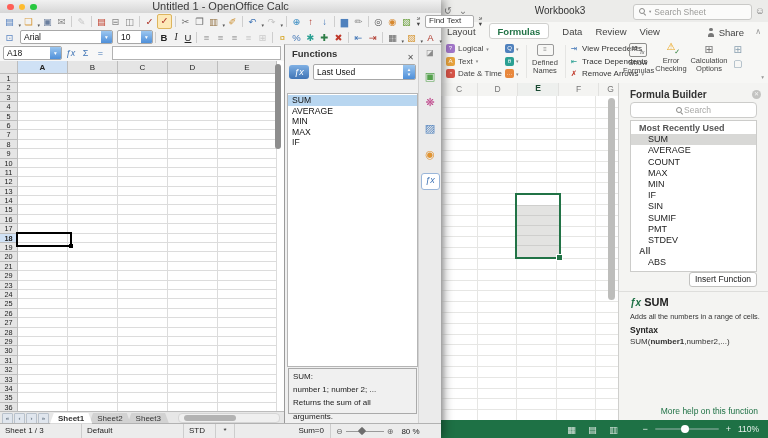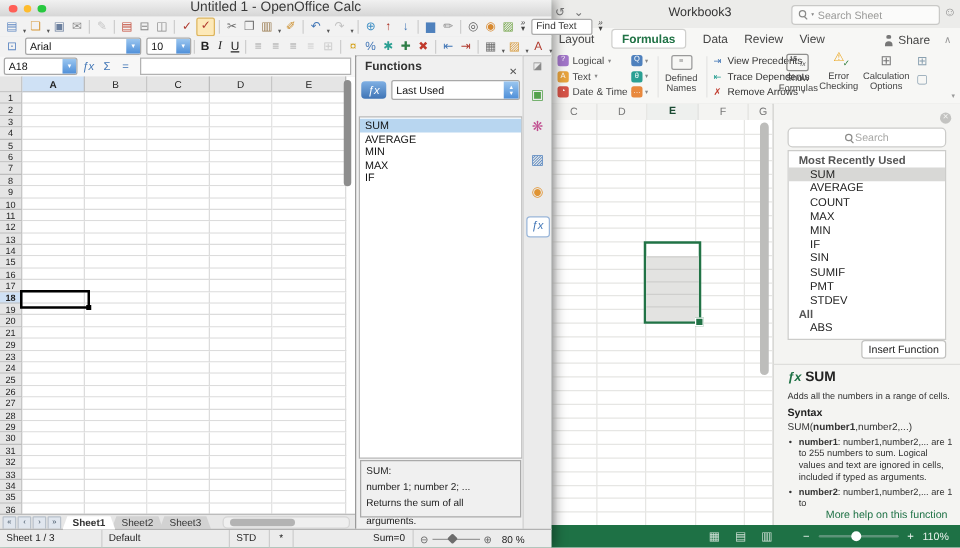--- a/index.html
+++ b/index.html
@@ -732,20 +732,21 @@
     <i class="rl" style="top: 10px;"></i>
         <i class="rl" style="top: 20px;"></i>
         <i class="rl" style="top: 30px;"></i>
         <i class="rl" style="top: 40px;"></i>
         <i class="rl" style="top: 50px;"></i>
       </div>
       <div id="xl-vscroll"></div>
     </div>
 
   <div id="xl-panel">
+    <div id="fb-title">Formula Builder</div>
     <span id="fb-close">✕</span>
     <div id="fb-search">
       <i class="mag"></i>
       <span>Search</span>
     </div>
     <div id="fb-list">
         <div class="fbg">Most Recently Used</div>
         <div class="fbi sel">SUM</div>
         <div class="fbi">AVERAGE</div>
         <div class="fbi">COUNT</div>
@@ -760,24 +761,20 @@
         <div class="fbi">ABS</div>
       </div>
     <div id="fb-insert">Insert Function</div>
     <div id="fb-div"></div>
     <div id="fb-fn">
       <em>ƒx</em><span>SUM</span>
     </div>
     <div id="fb-desc">Adds all the numbers in a range of cells.</div>
     <div id="fb-synlbl">Syntax</div>
     <div id="fb-syntax"><span>SUM(</span><b>number1</b><span>,number2,...)</span></div>
-    <div id="fb-bullets">
-        <div class="blt"><b>number1</b><span>: number1,number2,... are 1 to 255 numbers to sum. Logical values and text are ignored in cells, included if typed as arguments.</span></div>
-        <div class="blt"><b>number2</b><span>: number1,number2,... are 1 to</span></div>
-      </div>
     <div id="fb-help">More help on this function</div>
   </div>
 
   <div id="xl-status">
     <span id="xl-views">
         <span>▦</span>
         <span>▤</span>
         <span>▥</span>
       </span>
     <span id="xl-zoomctl">

